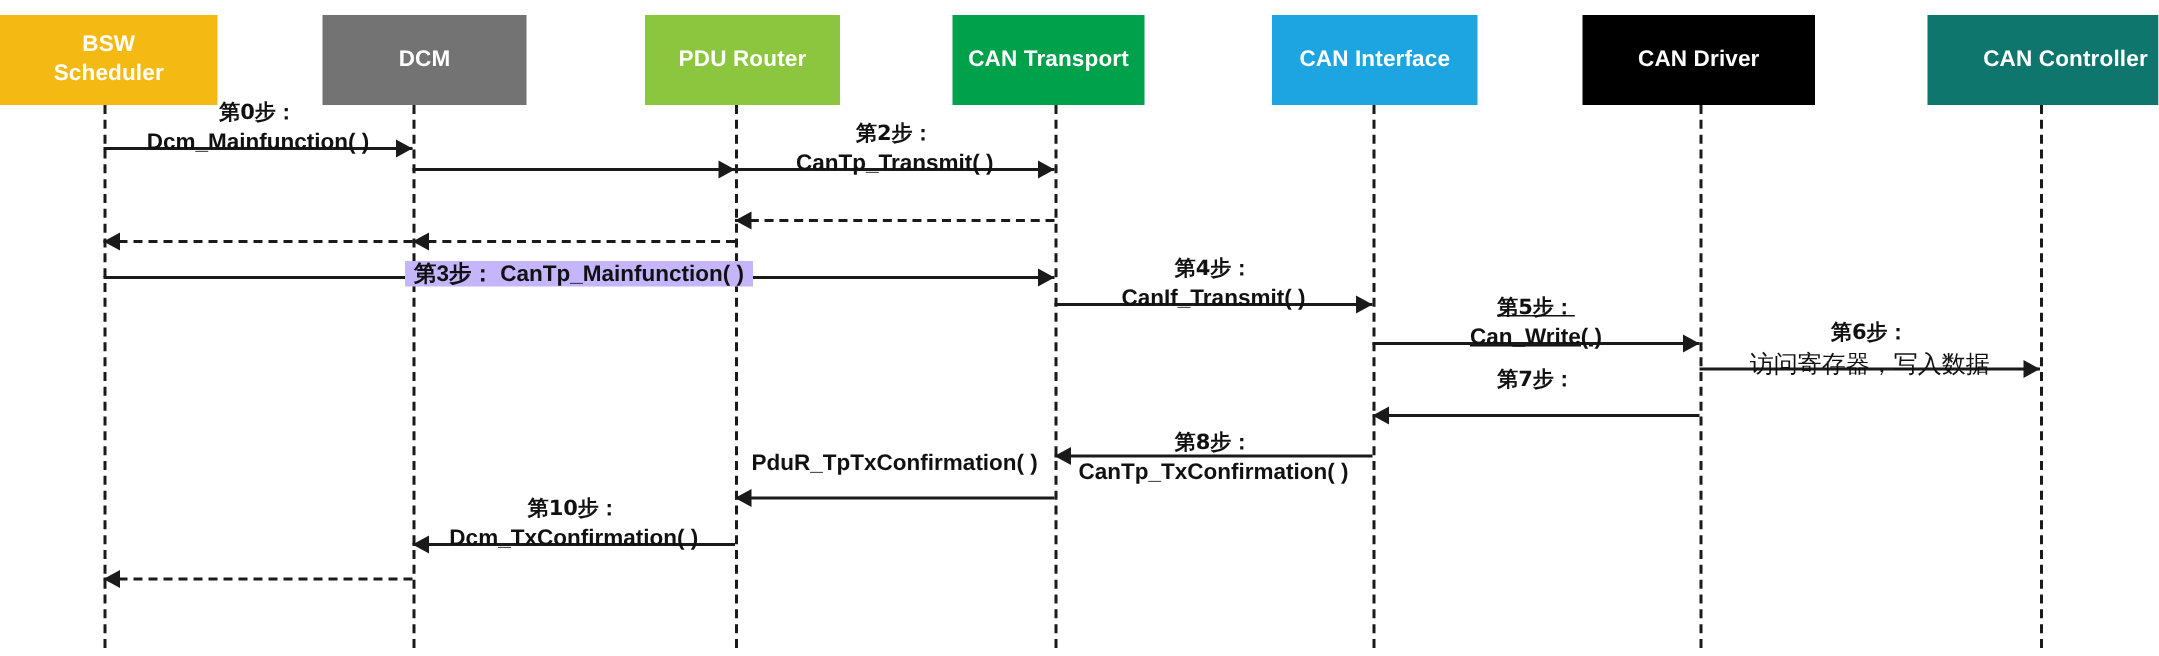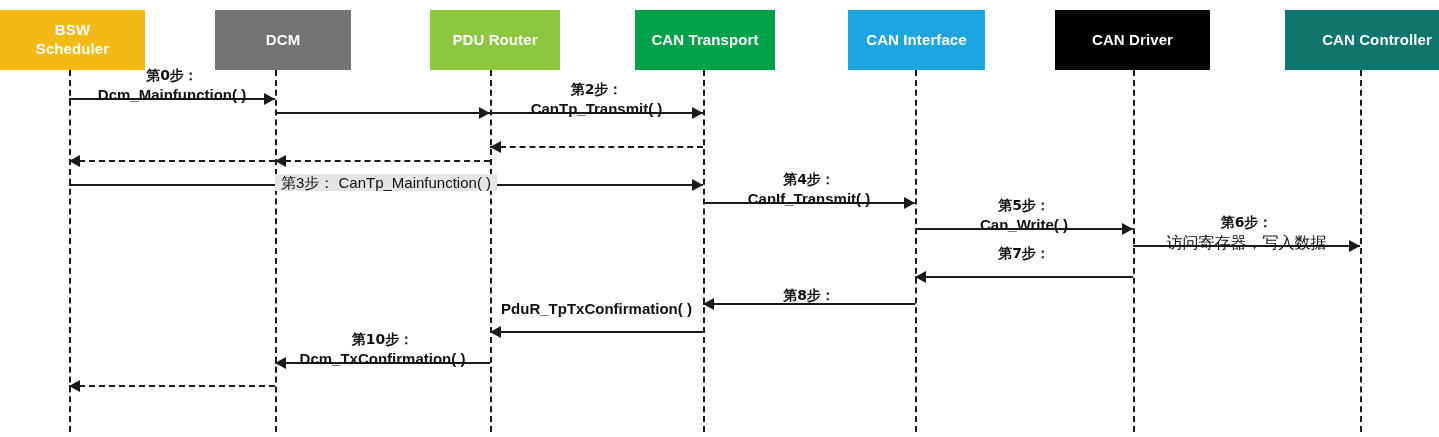--- a/index.html
+++ b/index.html
@@ -107,21 +107,21 @@
   <div id="actors-layer">
       <div class="actor-box" style="left: 0px; top: 10px; width: 145px; height: 60px; background: rgb(245, 185, 20);">
         <span><span>BSW</span><br><span>Scheduler</span></span>
       </div>
       <div class="actor-box" style="left: 215px; top: 10px; width: 136px; height: 60px; background: #737373;">
         <span>DCM</span>
       </div>
       <div class="actor-box" style="left: 430px; top: 10px; width: 130px; height: 60px; background: rgb(140, 198, 62);">
         <span>PDU Router</span>
       </div>
-      <div class="actor-box" style="left: 635px; top: 10px; width: 140px; height: 60px; background: rgb(0, 161, 75); justify-content: center;">
+      <div class="actor-box" style="left: 635px; top: 10px; width: 128px; height: 60px; background: rgb(0, 161, 75); justify-content: center;">
         <span>CAN Transport</span>
       </div>
       <div class="actor-box" style="left: 848px; top: 10px; width: 137px; height: 60px; background: rgb(28, 165, 224);">
         <span>CAN Interface</span>
       </div>
       <div class="actor-box" style="left: 1055px; top: 10px; width: 155px; height: 60px; background: #000000;">
         <span>CAN Driver</span>
       </div>
       <div class="actor-box" style="left: 1285px; top: 10px; width: 184px; height: 60px; background: #0f766e; align-items: center;">
         <span>CAN Controller</span>
@@ -162,32 +162,32 @@
       <div class="msg" style="left: 490px; top: 112px; width: 213px;"></div>
       <div class="arrowhead right" style="top: 107px; left: 692px;"></div>
       <div class="act-bar" style="left: 489px; top: 108px; height: 10px; background: transparent; border: none;"></div>
       <div class="msg-label" style="left: 396.5px; width: 400px; top: 80px;">
         <span class="step">第2步：</span>
         <span class="fn">CanTp_Transmit( )</span>
       </div>
       <div class="msg" style="left: 69px; top: 184px; width: 634px;"></div>
       <div class="arrowhead right" style="top: 179px; left: 692px;"></div>
       <div class="act-bar" style="left: 68px; top: 180px; height: 10px; background: transparent; border: none;"></div>
-      <div class="msg-label" style="left: 186px; width: 400px; top: 173px;"><span style="background: #e5e5e5; padding: 0px 6px; font-size: 15px; font-weight: normal;">第3步：  CanTp_Mainfunction( )</span></div>
+      <div class="msg-label" style="left: 186px; width: 400px; top: 173px;"><span style="background: #c4b5fd; padding: 0px 6px; font-size: 15px; font-weight: bold;">第3步：  CanTp_Mainfunction( )</span></div>
       <div class="msg" style="left: 703px; top: 202px; width: 212px;"></div>
       <div class="arrowhead right" style="top: 197px; left: 904px;"></div>
       <div class="act-bar" style="left: 702px; top: 198px; height: 10px; background: transparent; border: none;"></div>
       <div class="msg-label" style="left: 609px; width: 400px; top: 170px;">
         <span class="step">第4步：</span>
         <span class="fn">CanIf_Transmit( )</span>
       </div>
       <div class="msg" style="left: 915px; top: 228px; width: 218px;"></div>
       <div class="arrowhead right" style="top: 223px; left: 1122px;"></div>
       <div class="act-bar" style="left: 914px; top: 224px; height: 10px; background: transparent; border: none;"></div>
-      <div class="msg-label" style="left: 824px; width: 400px; top: 196px;">
+      <div class="msg-label" style="left: 824px; width: 400px; top: 196px; text-decoration: underline;">
         <span class="step">第5步：</span>
         <span class="fn">Can_Write( )</span>
       </div>
       <div class="msg" style="left: 1133px; top: 245px; width: 227px;"></div>
       <div class="arrowhead right" style="top: 240px; left: 1349px;"></div>
       <div class="act-bar" style="left: 1132px; top: 241px; height: 10px; background: transparent; border: none;"></div>
       <div class="msg-label cjk" style="left: 1046.5px; width: 400px; top: 213px;">
         <span class="step">第6步：</span>
         <span class="fn">访问寄存器，写入数据</span>
       </div>
@@ -195,20 +195,21 @@
       <div class="arrowhead left" style="top: 271px; left: 915px;"></div>
       <div class="act-bar" style="left: 1125px; top: 272px; height: 10px; background: transparent; border: none;"></div>
       <div class="msg-label" style="left: 824px; width: 400px; top: 244px;">
         <span class="step">第7步：</span>
       </div>
       <div class="msg" style="left: 703px; top: 303px; width: 212px;"></div>
       <div class="arrowhead left" style="top: 298px; left: 703px;"></div>
       <div class="act-bar" style="left: 907px; top: 299px; height: 10px; background: transparent; border: none;"></div>
       <div class="msg-label" style="left: 609px; width: 400px; top: 271px; margin-top: 15px;">
         <span class="step">第8步：</span>
+        <span class="fn">CanTp_TxConfirmation( )</span>
       </div>
       <div class="msg" style="left: 490px; top: 331px; width: 213px;"></div>
       <div class="arrowhead left" style="top: 326px; left: 490px;"></div>
       <div class="act-bar" style="left: 695px; top: 327px; height: 10px; background: transparent; border: none;"></div>
       <div class="msg-label" style="left: 396.5px; width: 400px; top: 299px;">
         <span class="fn">PduR_TpTxConfirmation( )</span>
       </div>
       <div class="msg" style="left: 275px; top: 362px; width: 215px;"></div>
       <div class="arrowhead left" style="top: 357px; left: 275px;"></div>
       <div class="act-bar" style="left: 482px; top: 358px; height: 10px; background: transparent; border: none;"></div>

